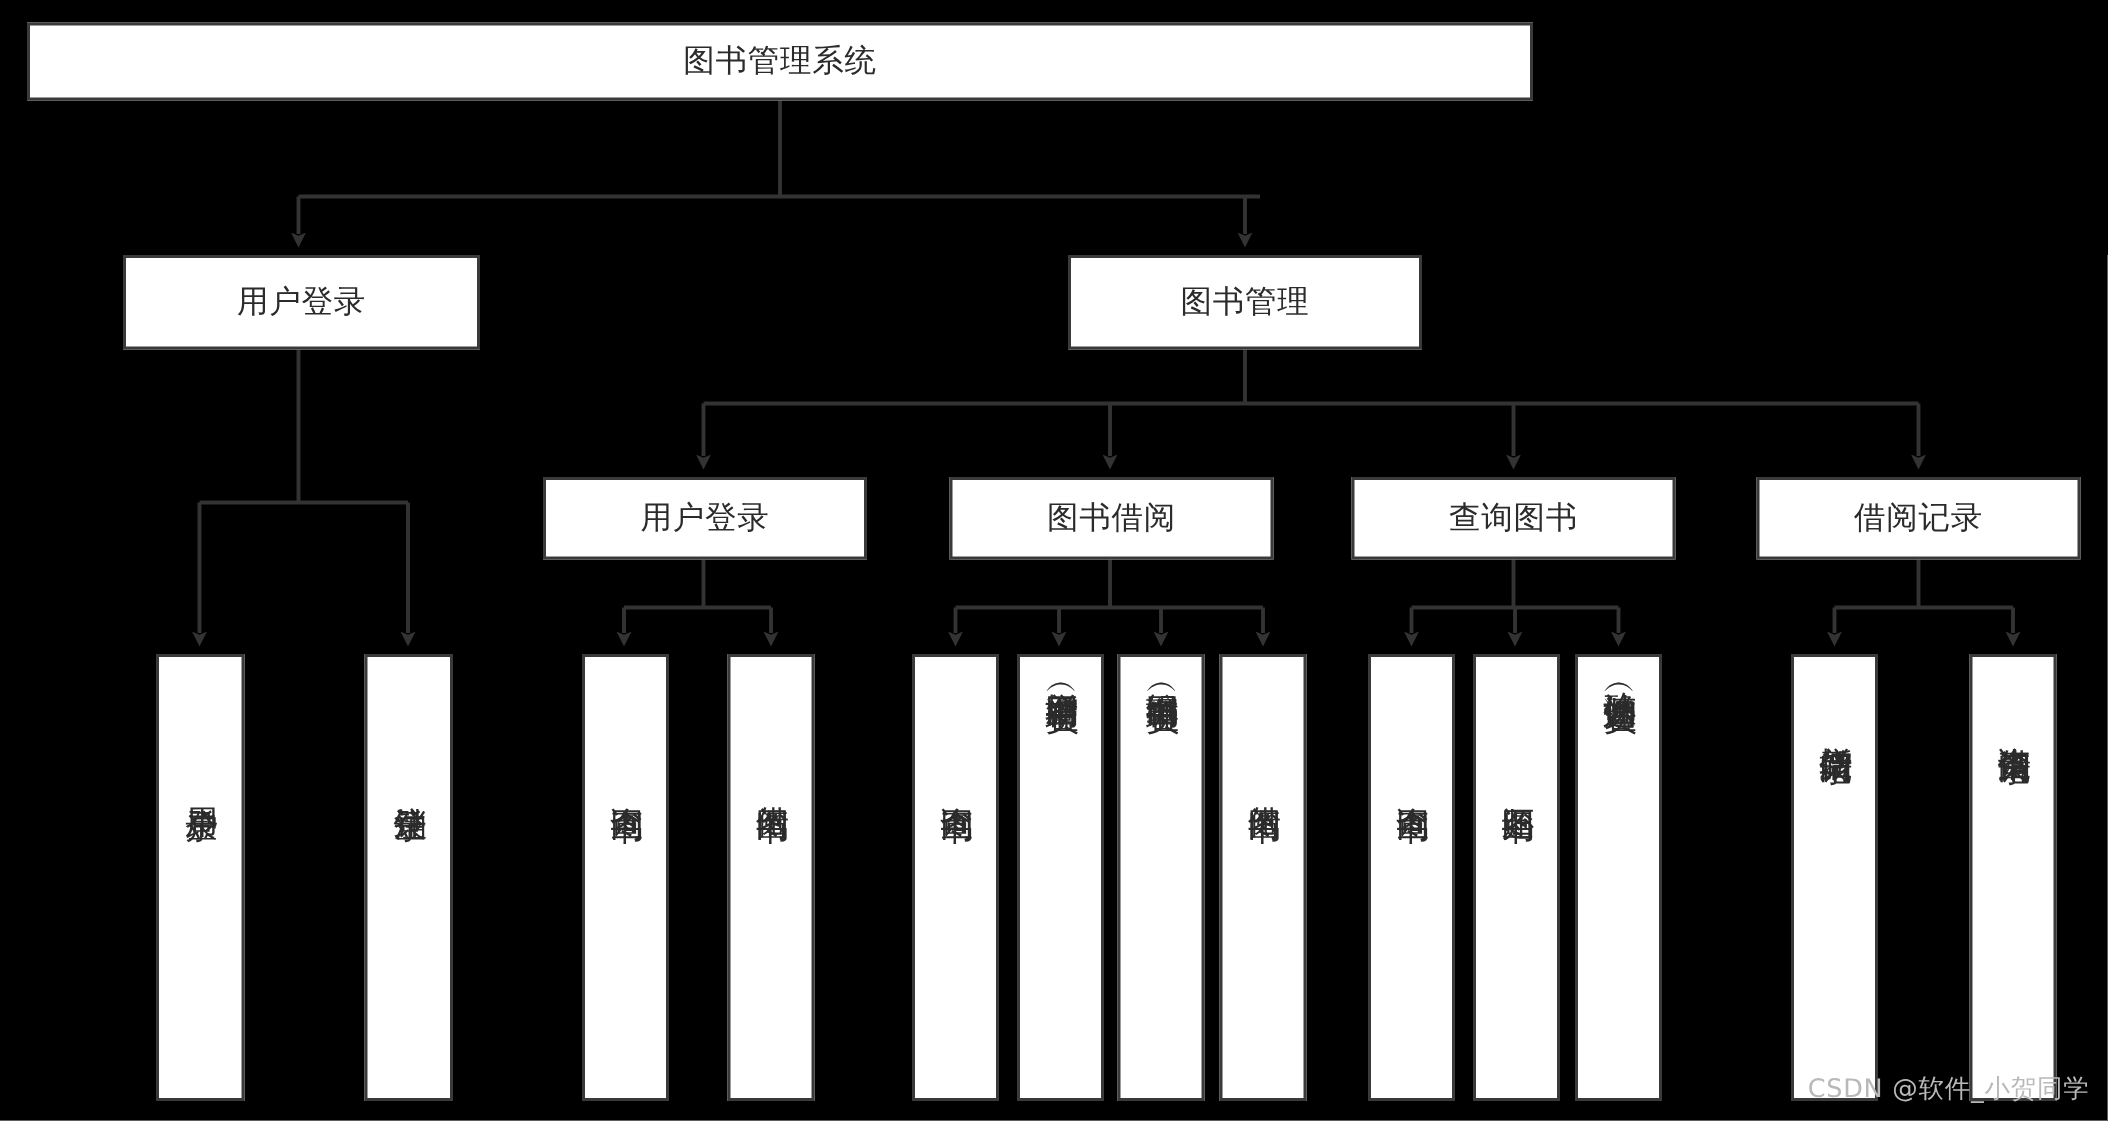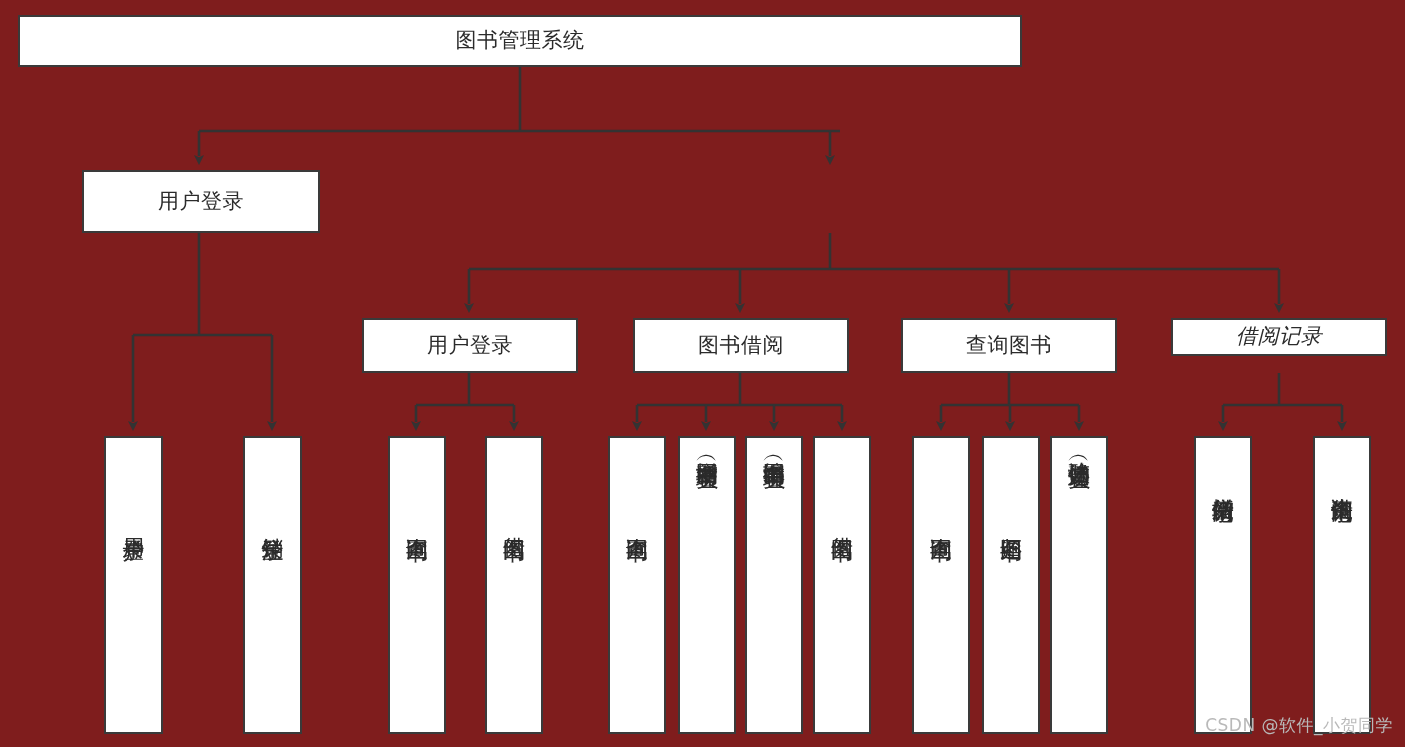--- a/index.html
+++ b/index.html
@@ -12,21 +12,21 @@
     font-family: "DejaVu Sans", "Liberation Sans", sans-serif;
     width: 1405px;
     height: 747px;
     overflow: hidden;
     position: relative;
   }
   #diagram-root {
     position: relative;
     width: 1405px;
     height: 747px;
-    background: #7f1d1d;
+    background: #000000;
   }
   .node-box {
     position: absolute;
     box-sizing: border-box;
     border: 2px solid #3a3a3a;
     background: #ffffff;
     display: flex;
     align-items: center;
     justify-content: center;
     color: #2b2b2b;
@@ -139,31 +139,34 @@
     </g>
   </svg>
 
   <div class="node-box horizontal" style="left:18px; top:15px; width:1004px; height:52px;">
     <span class="node-label-h">图书管理系统</span>
   </div>
 
   <div class="node-box horizontal" style="left:82px; top:170px; width:238px; height:63px;">
     <span class="node-label-h">用户登录</span>
   </div>
+  <div class="node-box horizontal" style="left:712px; top:170px; width:236px; height:63px;">
+    <span class="node-label-h">图书管理</span>
+  </div>
 
   <div class="node-box horizontal" style="left:362px; top:318px; width:216px; height:55px;">
     <span class="node-label-h">用户登录</span>
   </div>
   <div class="node-box horizontal" style="left:633px; top:318px; width:216px; height:55px;">
     <span class="node-label-h">图书借阅</span>
   </div>
   <div class="node-box horizontal" style="left:901px; top:318px; width:216px; height:55px;">
     <span class="node-label-h">查询图书</span>
   </div>
-  <div class="node-box horizontal" style="left:1171px; top:318px; width:216px; height:38px;font-style:italic;">
+  <div class="node-box horizontal" style="left:1171px; top:318px; width:216px; height:55px;">
     <span class="node-label-h">借阅记录</span>
   </div>
 
   <div class="node-box vertical pad-short" style="left:104px; top:436px; width:59px; height:298px;">
     <span class="node-label-v">用户登录</span>
   </div>
   <div class="node-box vertical pad-short" style="left:243px; top:436px; width:59px; height:298px;">
     <span class="node-label-v">注销登录</span>
   </div>
 

